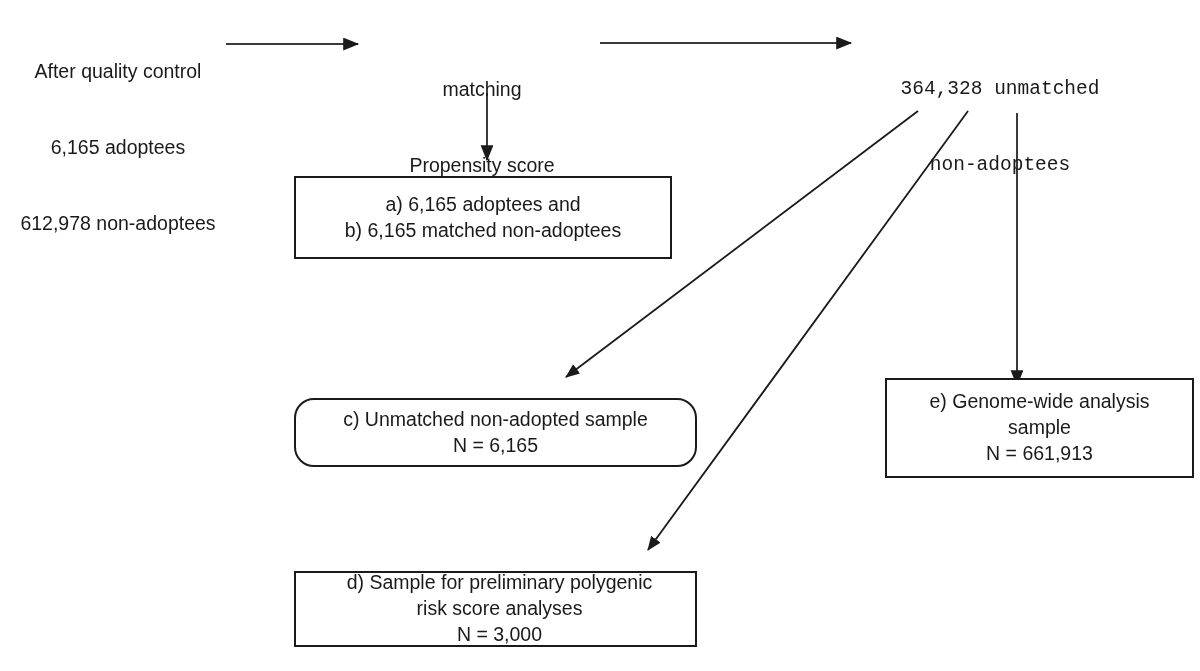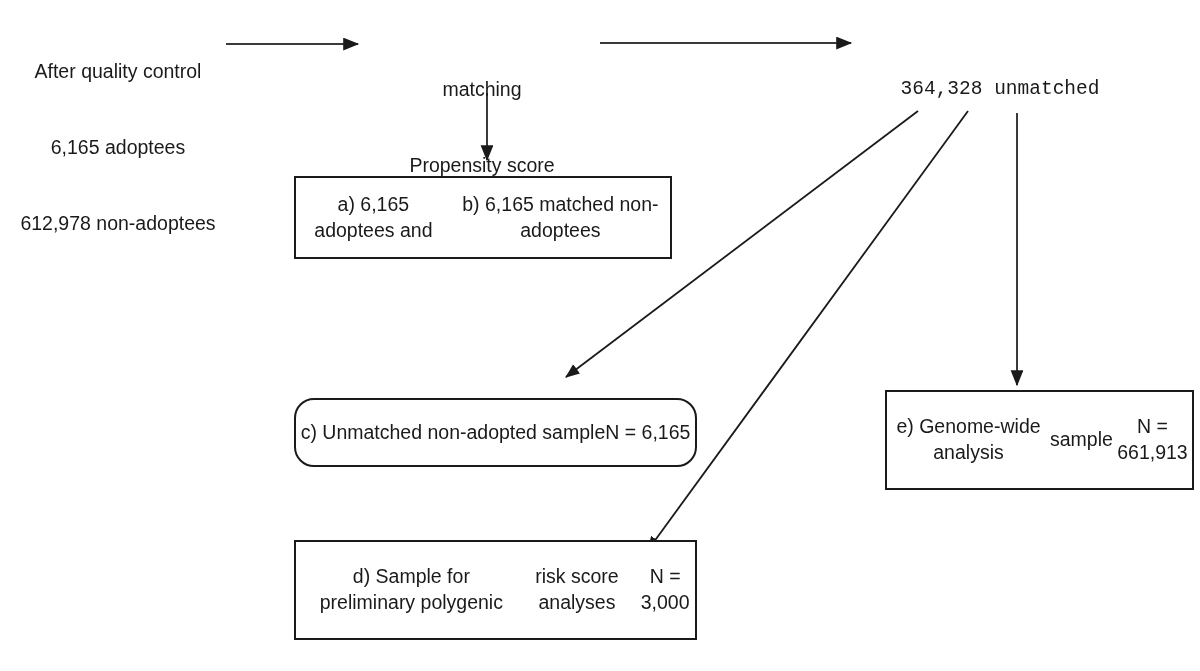--- a/index.html
+++ b/index.html
@@ -33,21 +33,21 @@
   }
   .node-text.bold-first > .ln:first-child {
     font-weight: normal;
   }
   .box {
     position: absolute;
     box-sizing: border-box;
     border: 2.5px solid #1a1a1a;
     background: #ffffff;
     display: flex;
-    flex-direction: row;
+    flex-direction: column;
     align-items: center;
     justify-content: center;
     text-align: center;
     line-height: 1.32;
     font-size: 19.5px;
     color: #1a1a1a;
   }
   .ln { display: block; }
 </style>
 </head>
@@ -81,37 +81,38 @@
     <span class="ln">612,978 non-adoptees</span>
   </div>
 
   <div class="node-text" style="left:382px; top:26px; width:200px;">
     <span class="ln">matching</span>
     <span class="ln">Propensity score</span>
   </div>
 
   <div class="node-text" style="left:875px; top:26px; width:250px;font-family:Liberation Mono, monospace;">
     <span class="ln">364,328 unmatched</span>
+    <span class="ln">non-adoptees</span>
   </div>
 
   <div class="box" style="left:294px; top:176px; width:378px; height:83px;">
     <span class="ln">a) 6,165 adoptees and</span>
     <span class="ln">b) 6,165 matched non-adoptees</span>
   </div>
 
   <div class="box" style="left:294px; top:398px; width:403px; height:69px;border-radius:20px;">
     <span class="ln">c) Unmatched non-adopted sample</span>
     <span class="ln">N = 6,165</span>
   </div>
 
-  <div class="box" style="left:294px; top:540px; width:403px; height:100px;padding-left:8px;">
+  <div class="box" style="left:294px; top:571px; width:403px; height:76px;padding-left:8px;">
     <span class="ln">d) Sample for preliminary polygenic</span>
     <span class="ln">risk score analyses</span>
     <span class="ln">N = 3,000</span>
   </div>
 
-  <div class="box" style="left:885px; top:390px; width:309px; height:100px;">
+  <div class="box" style="left:885px; top:378px; width:309px; height:100px;">
     <span class="ln">e) Genome-wide analysis</span>
     <span class="ln">sample</span>
     <span class="ln">N = 661,913</span>
   </div>
 
 </div>
 
 </body></html>

